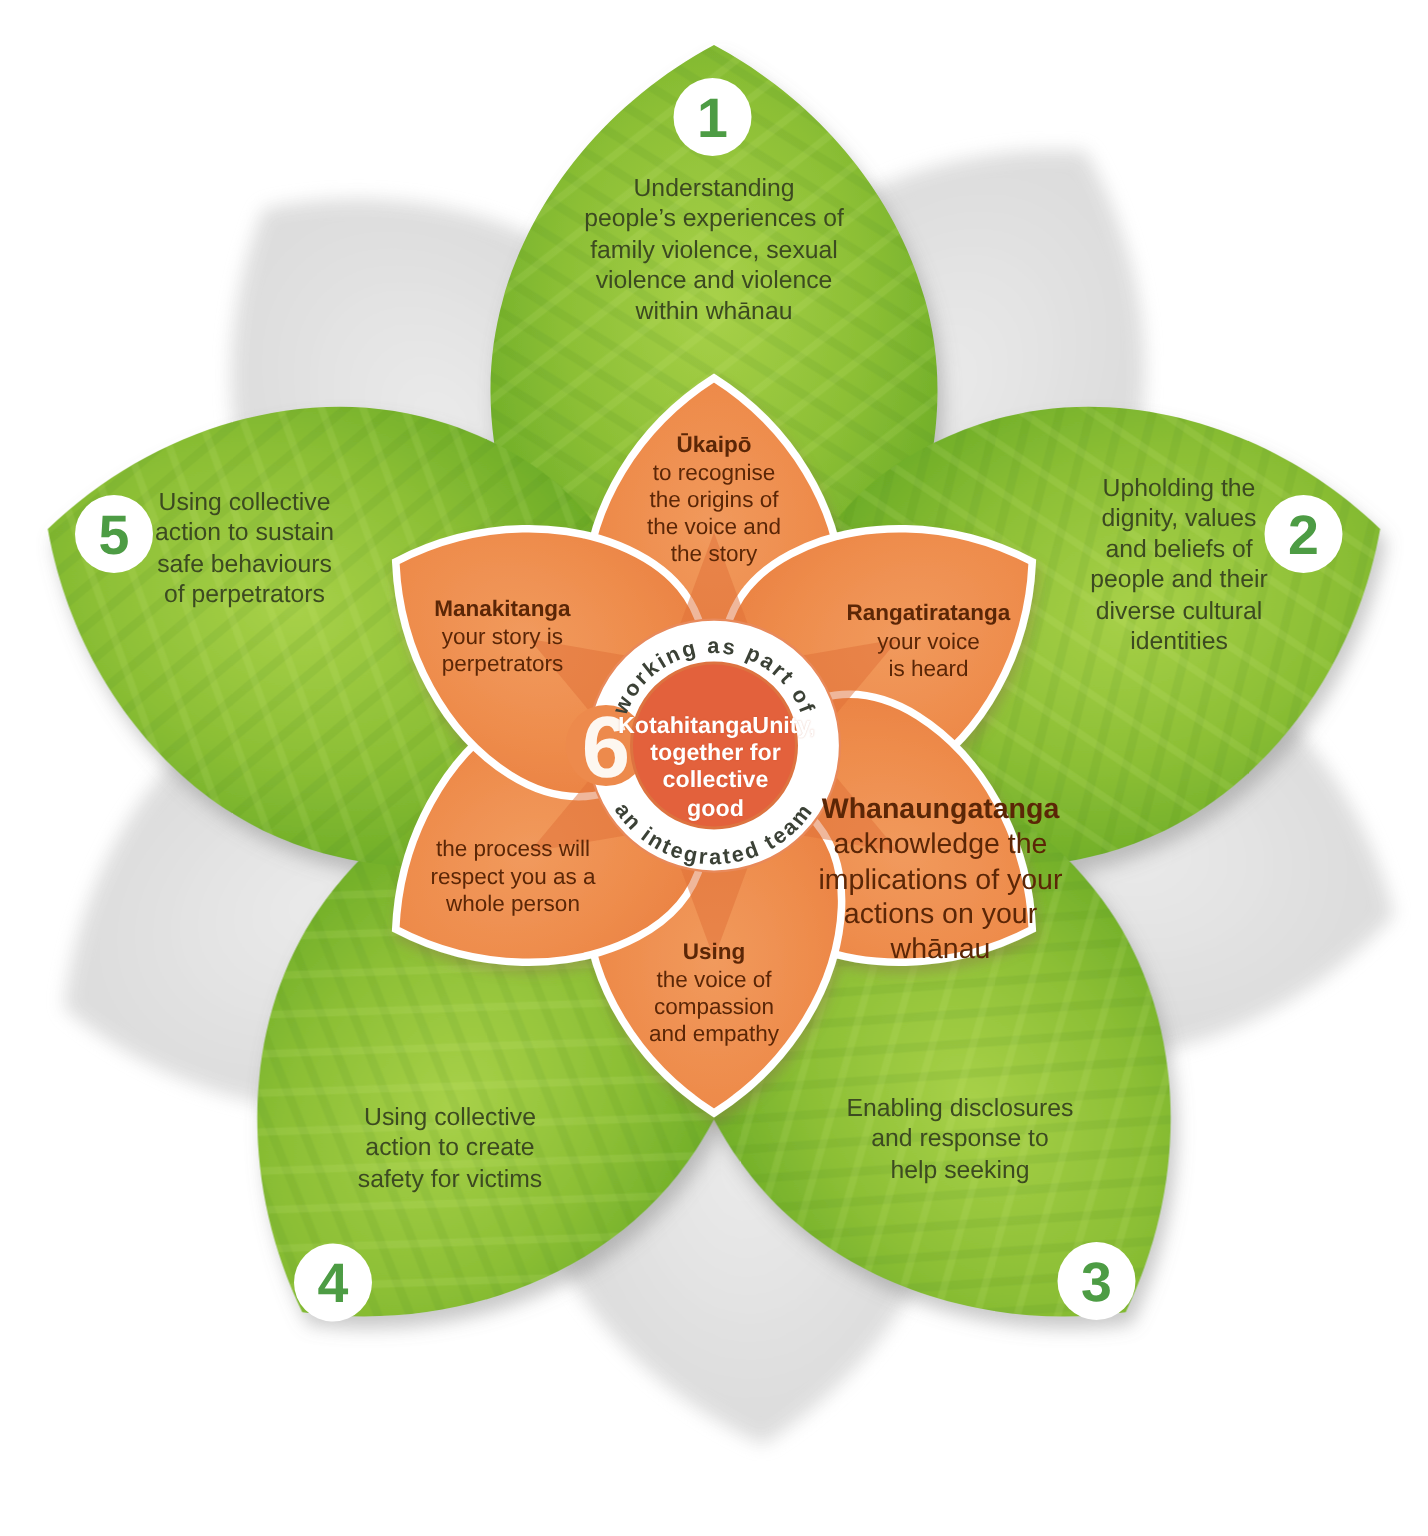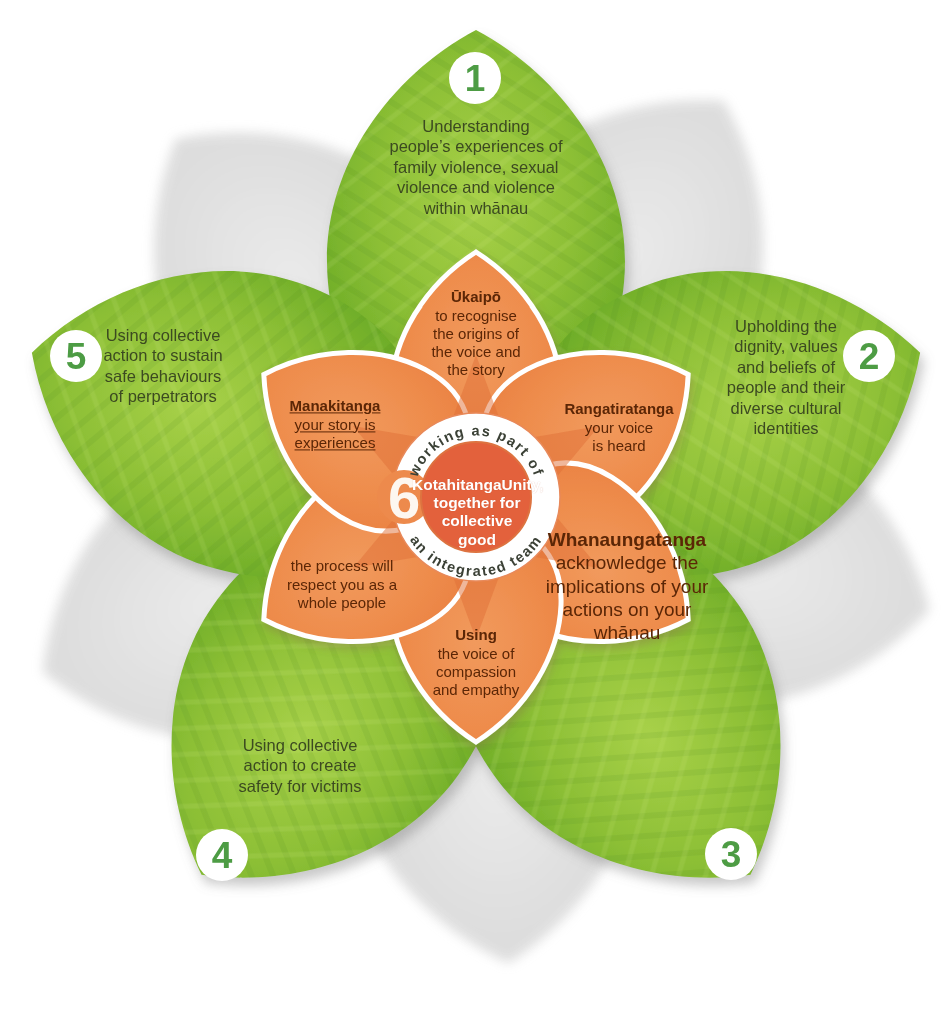--- a/index.html
+++ b/index.html
@@ -136,20 +136,23 @@
 people’s experiences of
 family violence, sexual
 violence and violence
 within whānau</div>
 <div class="label g-label" style="left:786px;top:377px;width:200px;">Upholding the
 dignity, values
 and beliefs of
 people and their
 diverse cultural
 identities</div>
+<div class="label g-label" style="left:640px;top:760px;">Enabling disclosures
+and response to
+help seeking</div>
 <div class="label g-label" style="left:300px;top:766px;">Using collective
 action to create
 safety for victims</div>
 <div class="label g-label" style="left:163px;top:366px;width:200px;">Using collective
 action to sustain
 safe behaviours
 of perpetrators</div>
 
 <div class="label o-label" style="left:619px;top:419px;">
   <span class="p-name">Rangatiratanga</span><span>your voice
@@ -167,25 +170,25 @@
 actions on your whānau</span>
 </div>
 <div class="label o-label" style="left:476px;top:654px;">
   <span class="p-name">Using</span><span>the voice of
 compassion
 and empathy</span>
 </div>
 <div class="label o-label" style="left:342px;top:576px;">
   <span>the process will
 respect you as a
-whole people</span>
+whole person</span>
 </div>
-<div class="label o-label" style="left:335px;top:416px;text-decoration:underline;">
+<div class="label o-label" style="left:335px;top:416px;">
   <span class="p-name">Manakitanga</span><span>your story is
-experiences</span>
+perpetrators</span>
 </div>
 
 <div class="label c-label" style="left:477px;top:503px;">
   <span>Kotahitanga</span><span>Unity,
 together for
 collective
 good</span>
 </div>
 
 </div>

